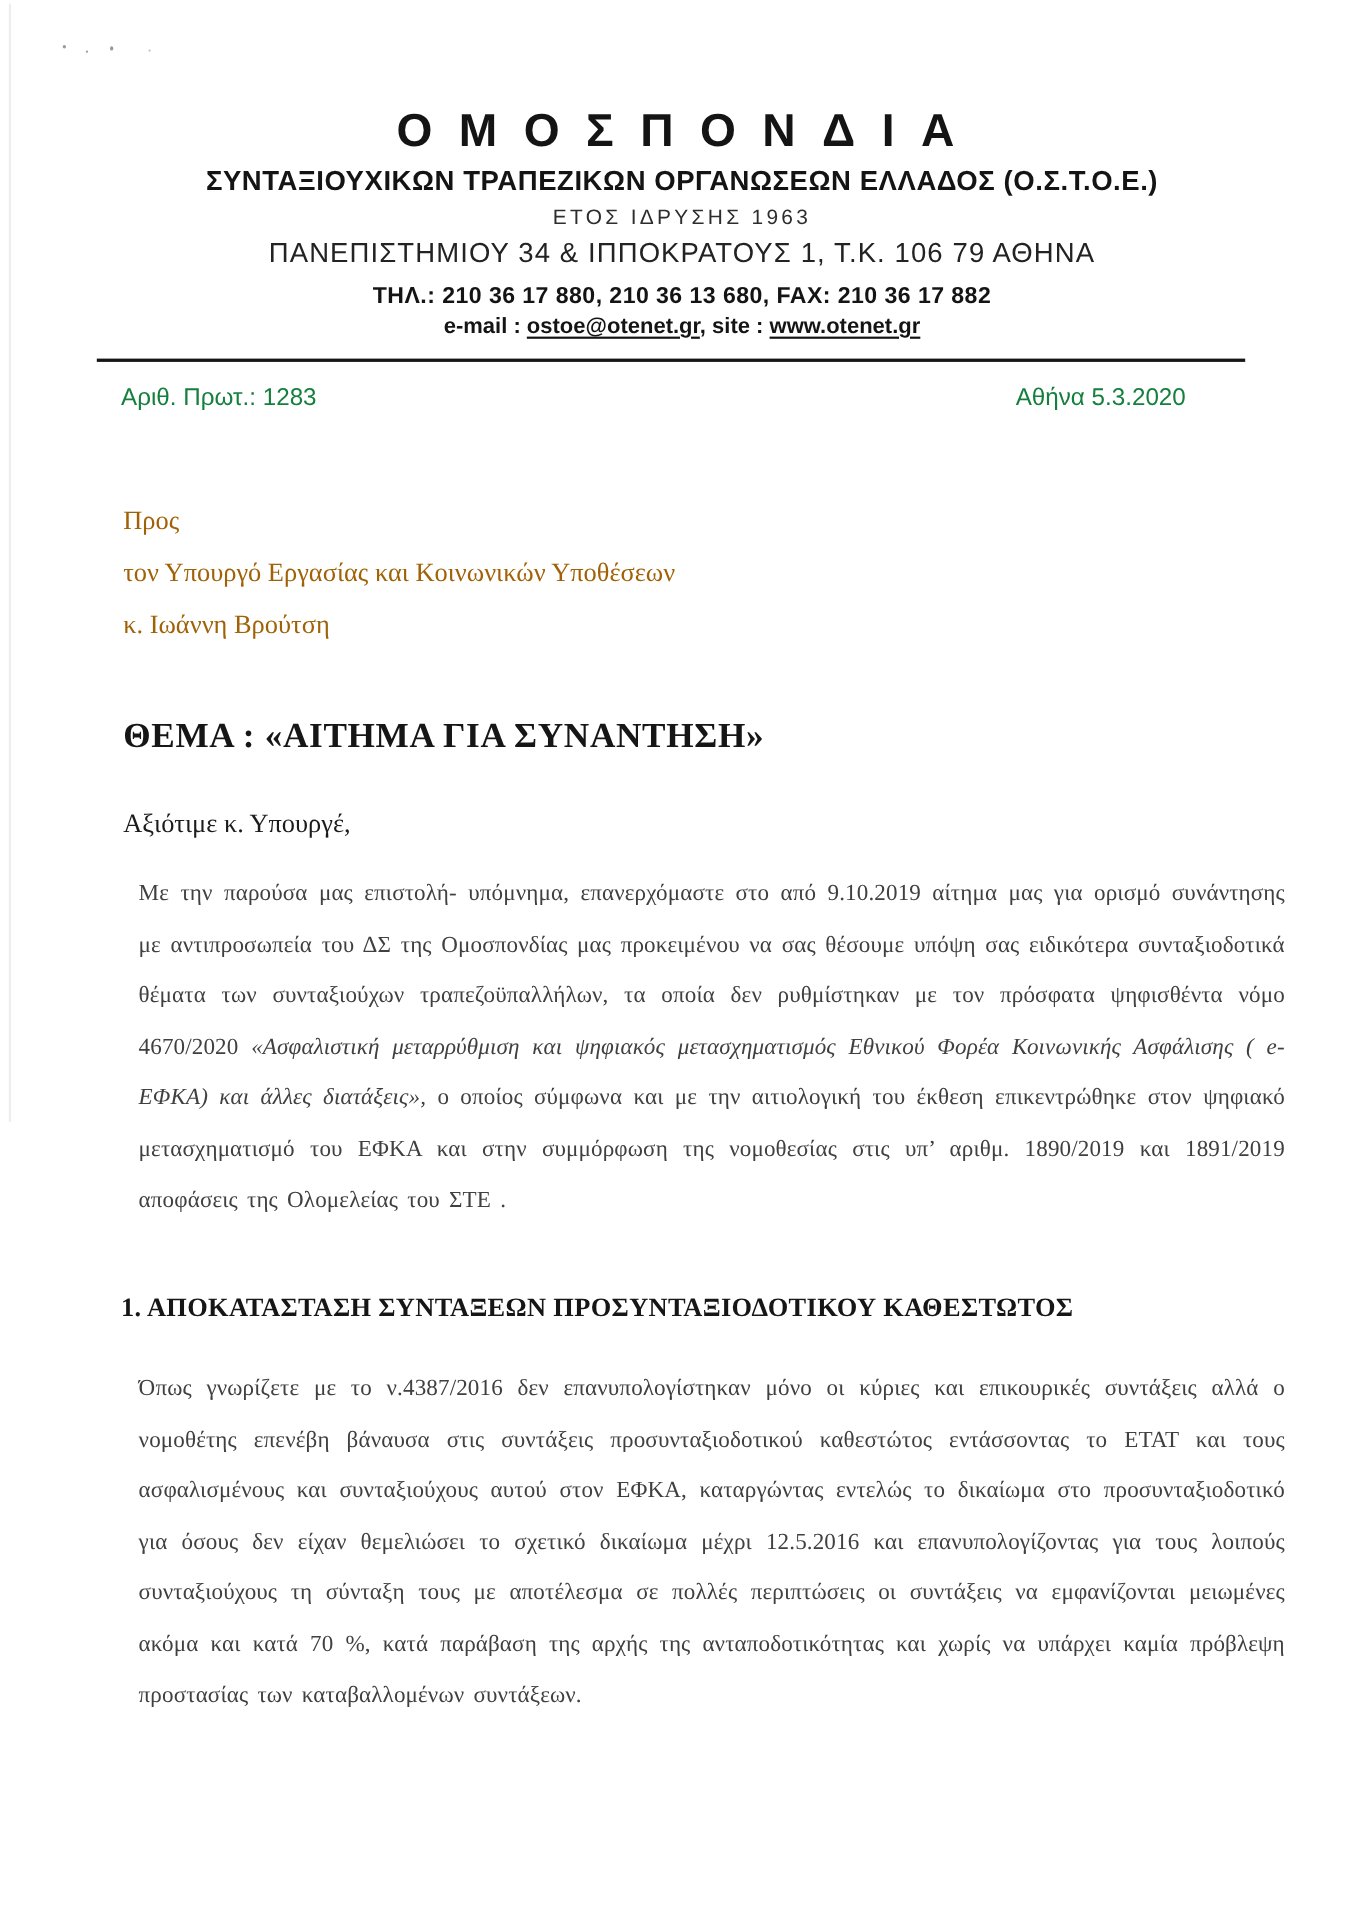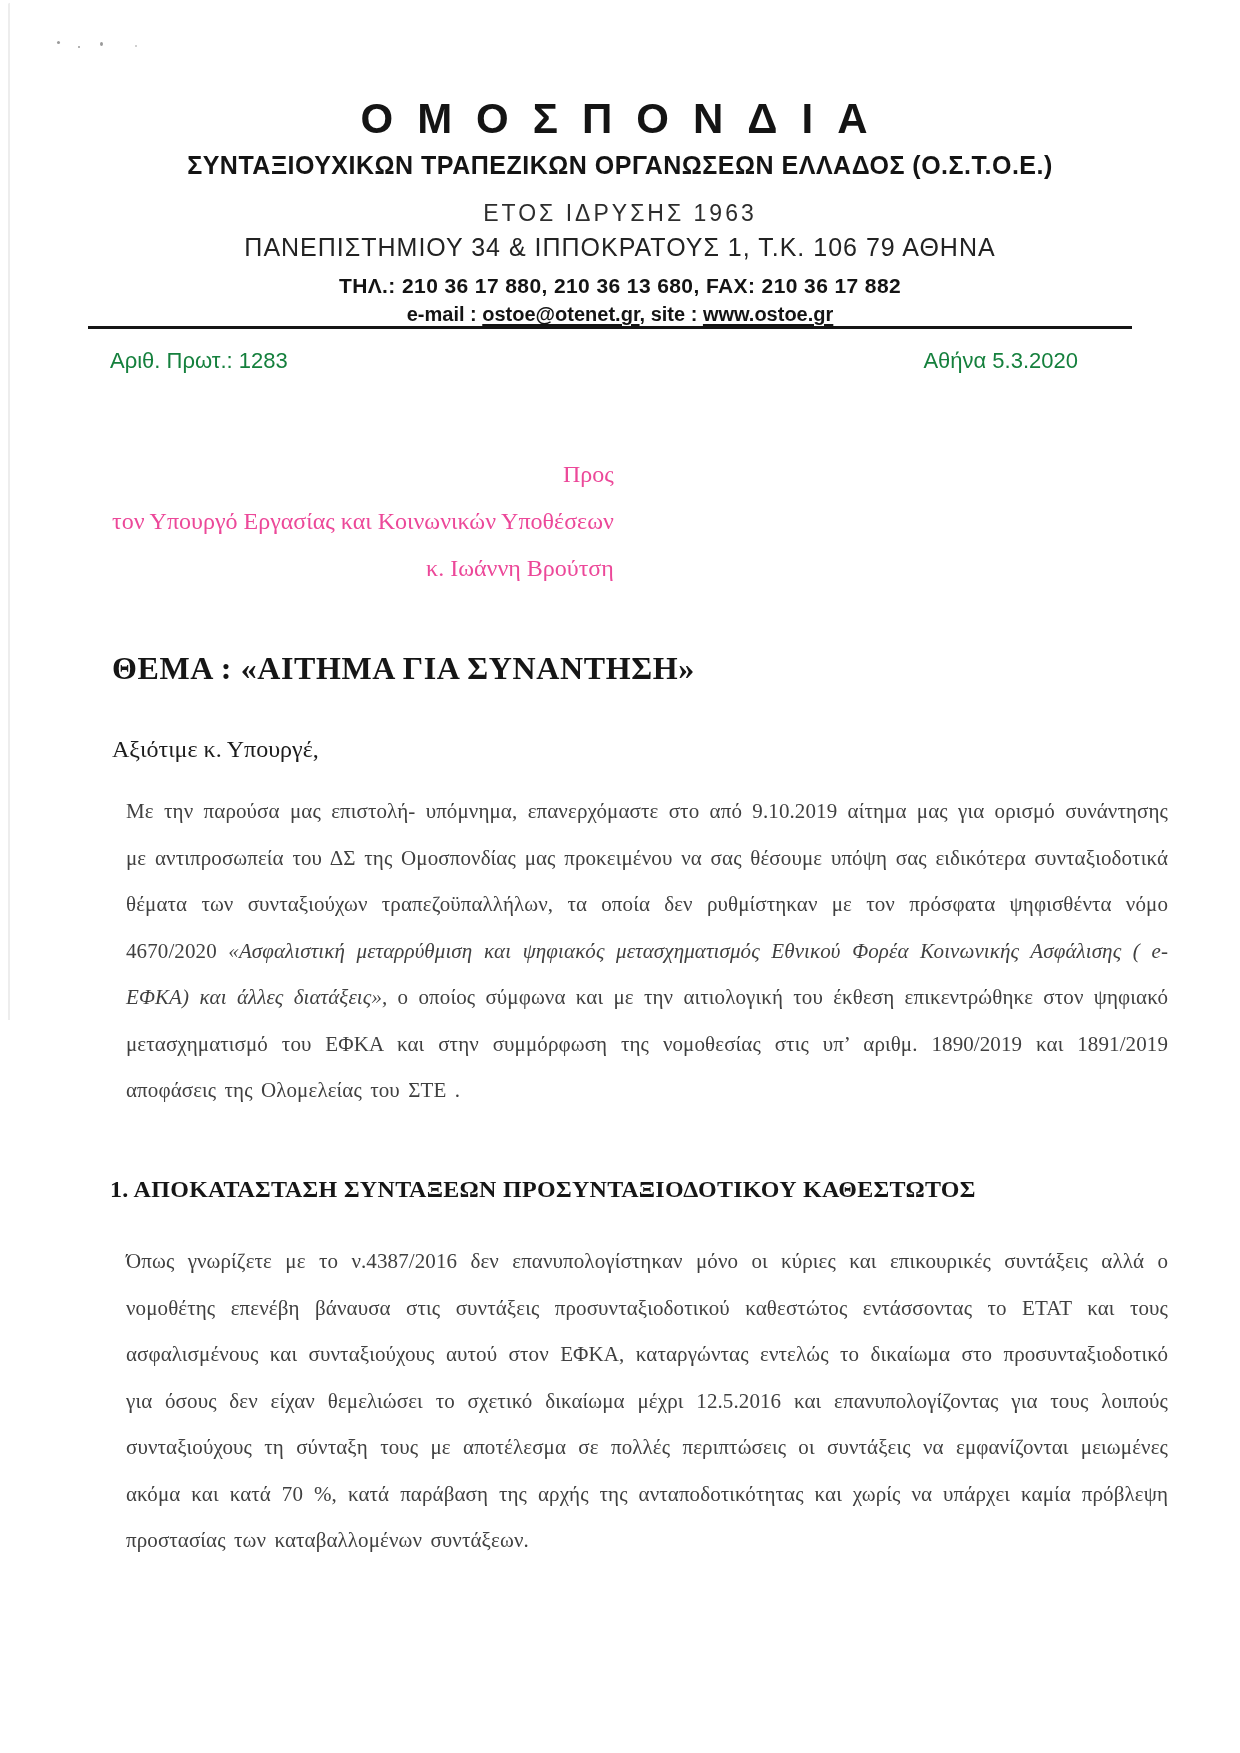--- a/index.html
+++ b/index.html
@@ -30,21 +30,21 @@
     position: absolute; top: 96px; left: 100px; width: 1040px;
     text-align: center;
     font-family: "Liberation Sans", "DejaVu Sans", sans-serif;
     color: #141414;
   }
   .org-title {
     margin: 0; font-size: 42px; font-weight: 700;
     letter-spacing: 24px; text-indent: 12px; line-height: 1.1;
   }
   .org-subtitle { margin: 9px 0 0;  font-size: 25px; font-weight: 700; letter-spacing: 0.5px; }
-  .org-founded  { margin: 20px 0 0;  font-size: 23px; font-weight: 400; letter-spacing: 3px; color: #2d2d2d; }
+  .org-founded  { margin: 8px 0 0;  font-size: 19px; font-weight: 400; letter-spacing: 3px; color: #2d2d2d; }
   .org-address  { margin: 6px 0 12px;  font-size: 25px; font-weight: 400; letter-spacing: 1px; color: #232323; }
   .org-phone    { margin: 10px 0 0; font-size: 21px; font-weight: 700; letter-spacing: 0.4px; }
   .org-email    { margin: 5px 0 0;  font-size: 20px; font-weight: 700; }
   .org-email .link {
     text-decoration: underline;
     text-decoration-thickness: 2px;
     text-underline-offset: 3px;
   }
 
   .rule {
@@ -54,21 +54,21 @@
 
   
   .meta-row {
     position: absolute; top: 348px; left: 110px; width: 968px;
     display: flex; justify-content: space-between; align-items: baseline;
     font-family: "Liberation Sans", "DejaVu Sans", sans-serif;
     font-size: 22px; color: #15803d;
   }
 
   
-  .recipient { position: absolute; left: 112px; top: 462px; font-size: 24px; color: #ec4899; text-align: right; }
+  .recipient { position: absolute; left: 112px; top: 462px; font-size: 24px; color: #a16207; }
   .recipient p { margin: 0 0 22px; line-height: 25px; }
 
   
   .subject {
     position: absolute; left: 112px; top: 650px;
     margin: 0; font-size: 32px; font-weight: 700; letter-spacing: 0.6px; color: #161616;
   }
 
   
   .salutation { position: absolute; left: 112px; top: 736px; margin: 0; font-size: 24px; }
@@ -101,21 +101,21 @@
   <div class="speck s2"></div>
   <div class="speck s3"></div>
   <div class="speck s4"></div>
 
   <header class="letterhead">
     <h1 class="org-title">ΟΜΟΣΠΟΝΔΙΑ</h1>
     <p class="org-subtitle">ΣΥΝΤΑΞΙΟΥΧΙΚΩΝ  ΤΡΑΠΕΖΙΚΩΝ  ΟΡΓΑΝΩΣΕΩΝ ΕΛΛΑΔΟΣ (Ο.Σ.Τ.Ο.Ε.)</p>
     <p class="org-founded">ΕΤΟΣ ΙΔΡΥΣΗΣ 1963</p>
     <p class="org-address">ΠΑΝΕΠΙΣΤΗΜΙΟΥ 34 &amp; ΙΠΠΟΚΡΑΤΟΥΣ 1, Τ.Κ. 106 79 ΑΘΗΝΑ</p>
     <p class="org-phone">ΤΗΛ.: 210 36 17 880, 210 36 13 680, FAX: 210 36 17 882</p>
-    <p class="org-email"><span>e-mail : </span><span class="link">ostoe@otenet.gr</span><span>, site : </span><span class="link">www.ostoe.gr</span></p>
+    <p class="org-email"><span>e-mail : </span><span class="link">ostoe@otenet.gr</span><span>, site : </span><span class="link">www.otenet.gr</span></p>
   </header>
 
   <div class="rule"></div>
 
   <div class="meta-row">
     <span>Αριθ. Πρωτ.: 1283</span>
     <span>Αθήνα 5.3.2020</span>
   </div>
 
   <div class="recipient">

